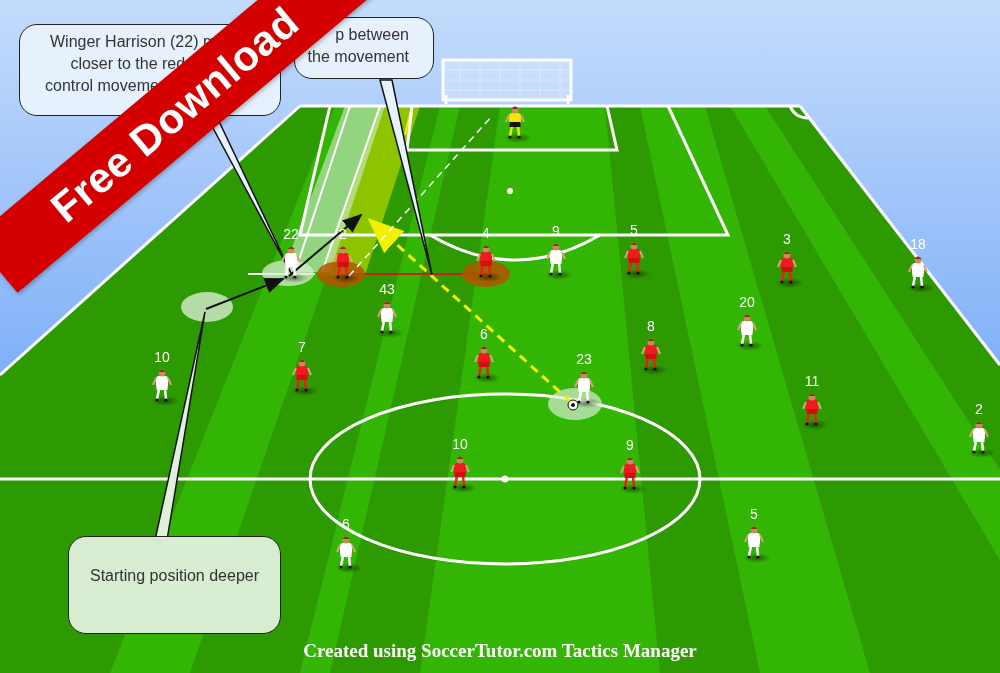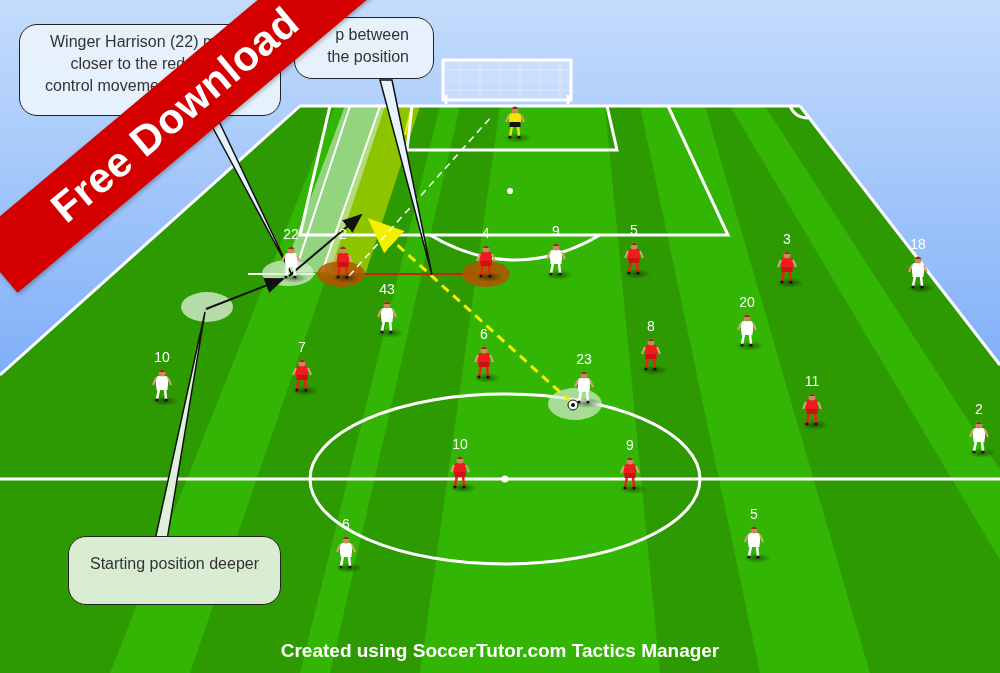--- a/index.html
+++ b/index.html
@@ -4,21 +4,21 @@
 <style>
   html,body{margin:0;padding:0;}
   body{width:1000px;height:673px;overflow:hidden;font-family:"Liberation Sans",sans-serif;}
   #stage{position:relative;width:1000px;height:673px;overflow:hidden;}
   svg#pitch{position:absolute;left:0;top:0;width:1000px;height:673px;}
   .num{font-family:"Liberation Sans",sans-serif;font-size:14px;fill:#ffffff;text-anchor:middle;}
   .callout{position:absolute;background:rgba(232,242,252,0.95);border:1.5px solid #222;border-radius:18px;color:#333;font-size:16px;line-height:22px;text-align:center;box-sizing:border-box;padding:6px 8px;white-space:nowrap;overflow:hidden;}
   .callout.green{background:rgba(225,240,220,0.95);}
   #banner{position:absolute;left:-60px;top:80px;width:470px;height:70px;background:#d40000;transform:rotate(-40deg);transform-origin:center;display:flex;align-items:center;justify-content:center;box-shadow:0 2px 4px rgba(0,0,0,0.3);}
   #banner span{color:#fff;font-weight:bold;font-size:42px;font-family:"Liberation Sans",sans-serif;letter-spacing:0.5px;}
-  #credit{position:absolute;left:0;width:1000px;top:640px;text-align:center;color:#fff;font-family:Liberation Sans, sans-serif;font-weight:bold;font-size:19px;}
+  #credit{position:absolute;left:0;width:1000px;top:640px;text-align:center;color:#fff;font-family:Liberation Serif, serif;font-weight:bold;font-size:19px;}
 </style>
 </head>
 <body>
 
 <div id="stage">
   <svg id="pitch" viewBox="0 0 1000 673">
     <defs>
       <linearGradient id="sky" x1="0" y1="0" x2="0" y2="1">
         <stop offset="0" stop-color="#c4dcfc"></stop>
         <stop offset="1" stop-color="#4a8cf5"></stop>
@@ -413,24 +413,24 @@
   </svg>
 
   <div class="callout" style="left:19px;top:24px;width:262px;height:92px;padding-top:6px;">
     <div>Winger Harrison (22) moves</div>
     <div>closer to the red RB to</div>
     <div>control movement in this area</div>
   </div>
 
   <div class="callout" style="left:294px;top:17px;width:140px;height:62px;text-align:right;padding-right:24px;">
     <div>p between</div>
-    <div>the position</div>
+    <div>the movement</div>
   </div>
 
-  <div class="callout green" style="left:68px;top:536px;width:213px;height:69px;padding-top:16px;">
+  <div class="callout green" style="left:68px;top:536px;width:213px;height:98px;padding-top:28px;">
     <div>Starting position deeper</div>
   </div>
 
   <div id="banner">
     <span>Free Download</span>
   </div>
 
   <div id="credit">Created using SoccerTutor.com Tactics Manager</div>
 </div>
 

